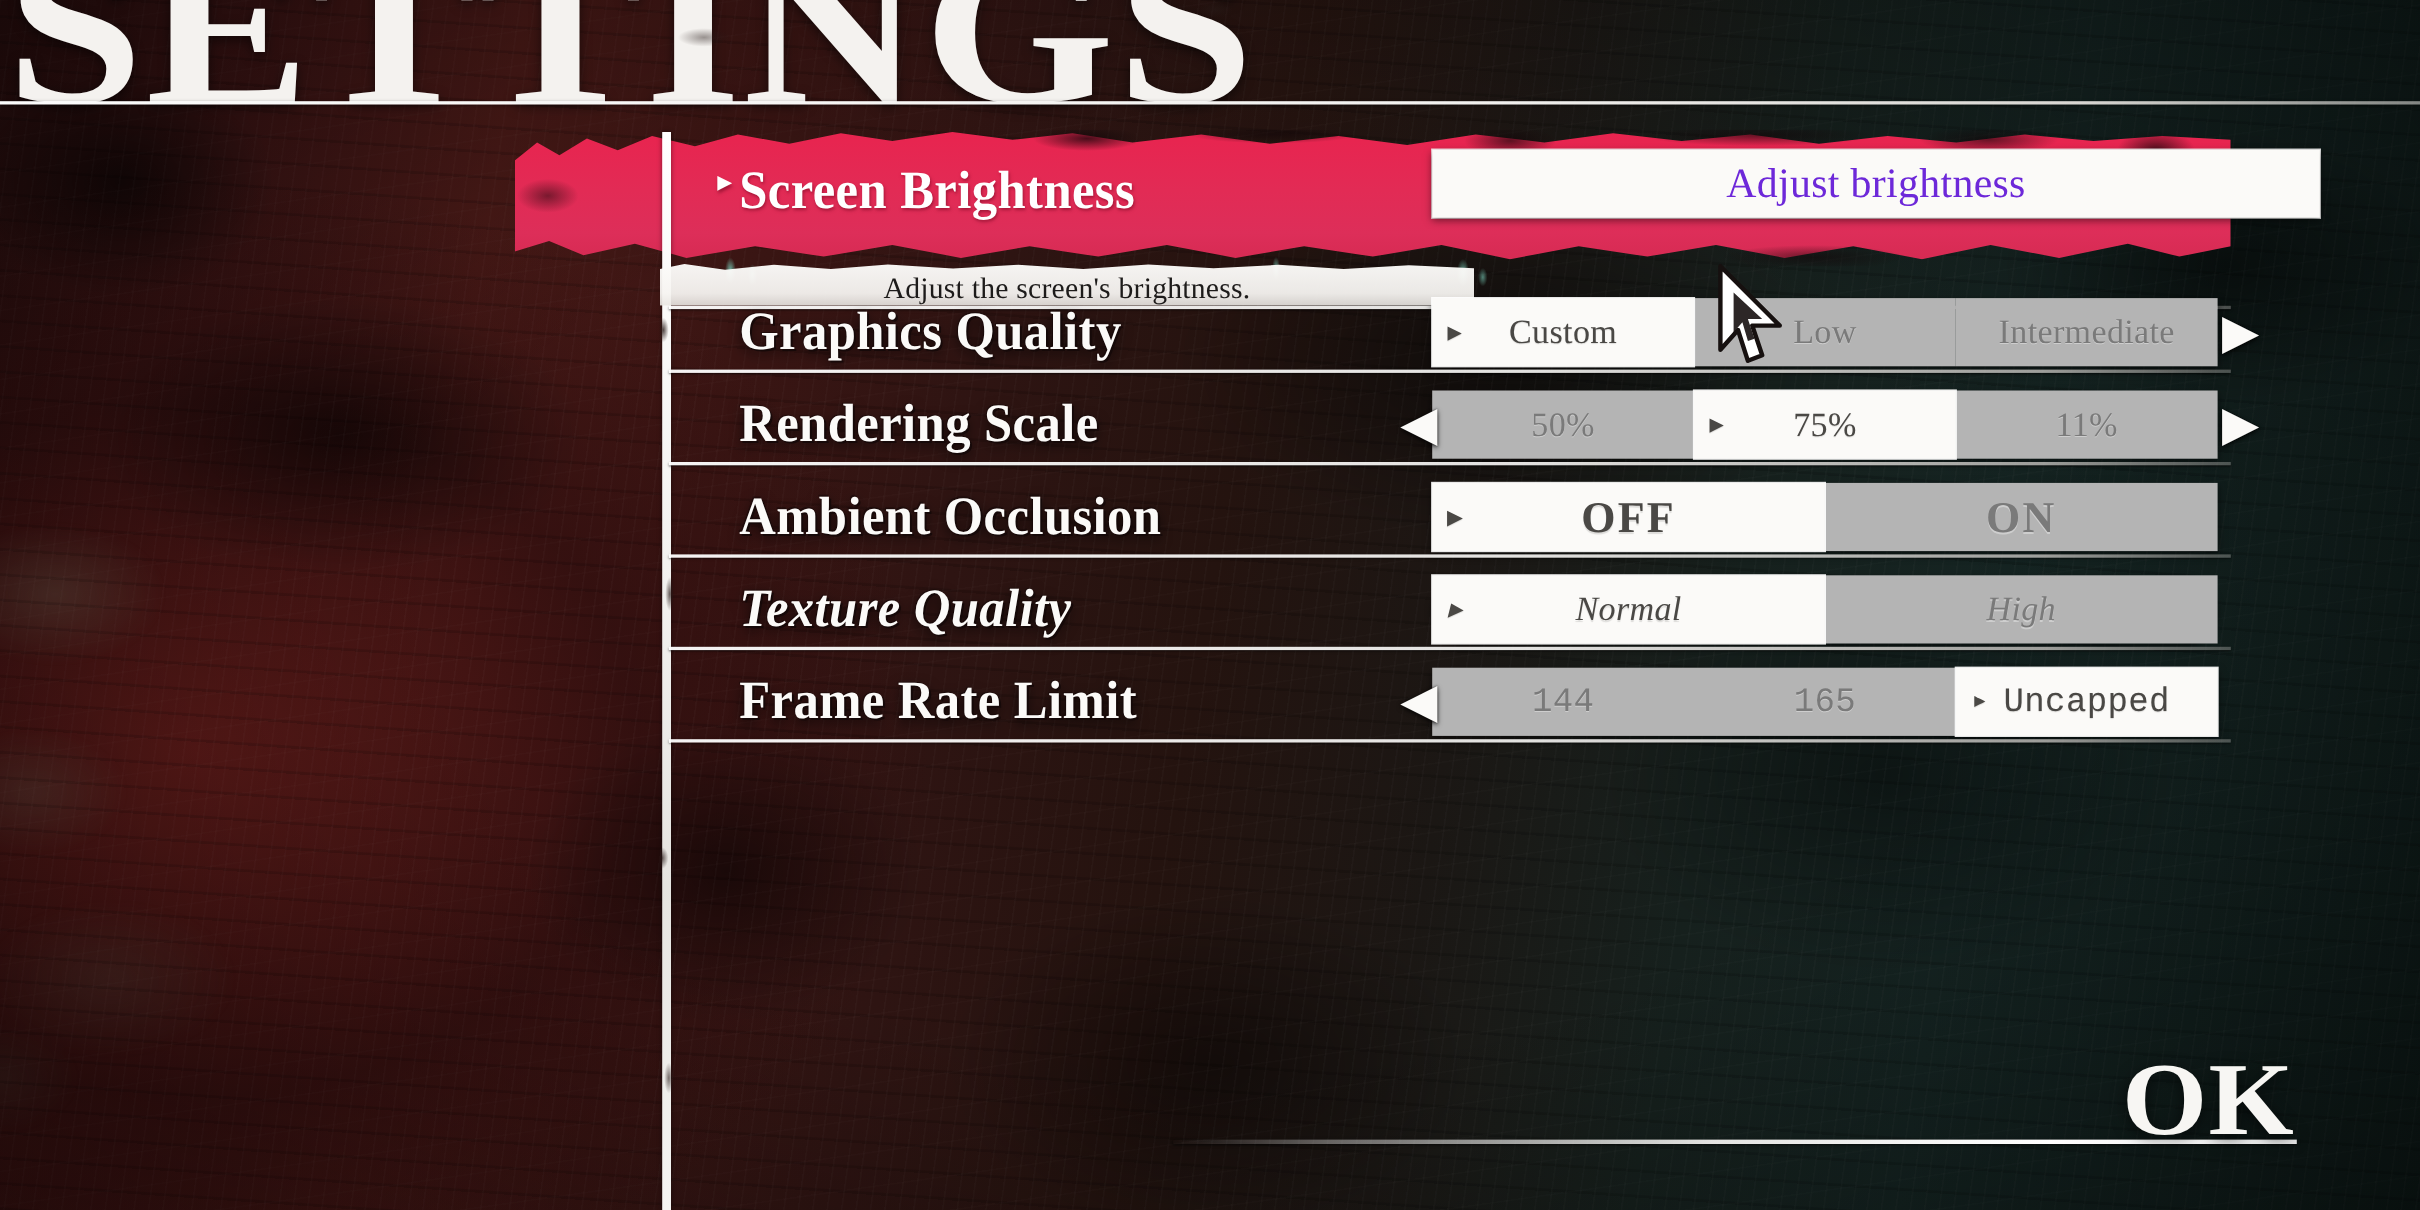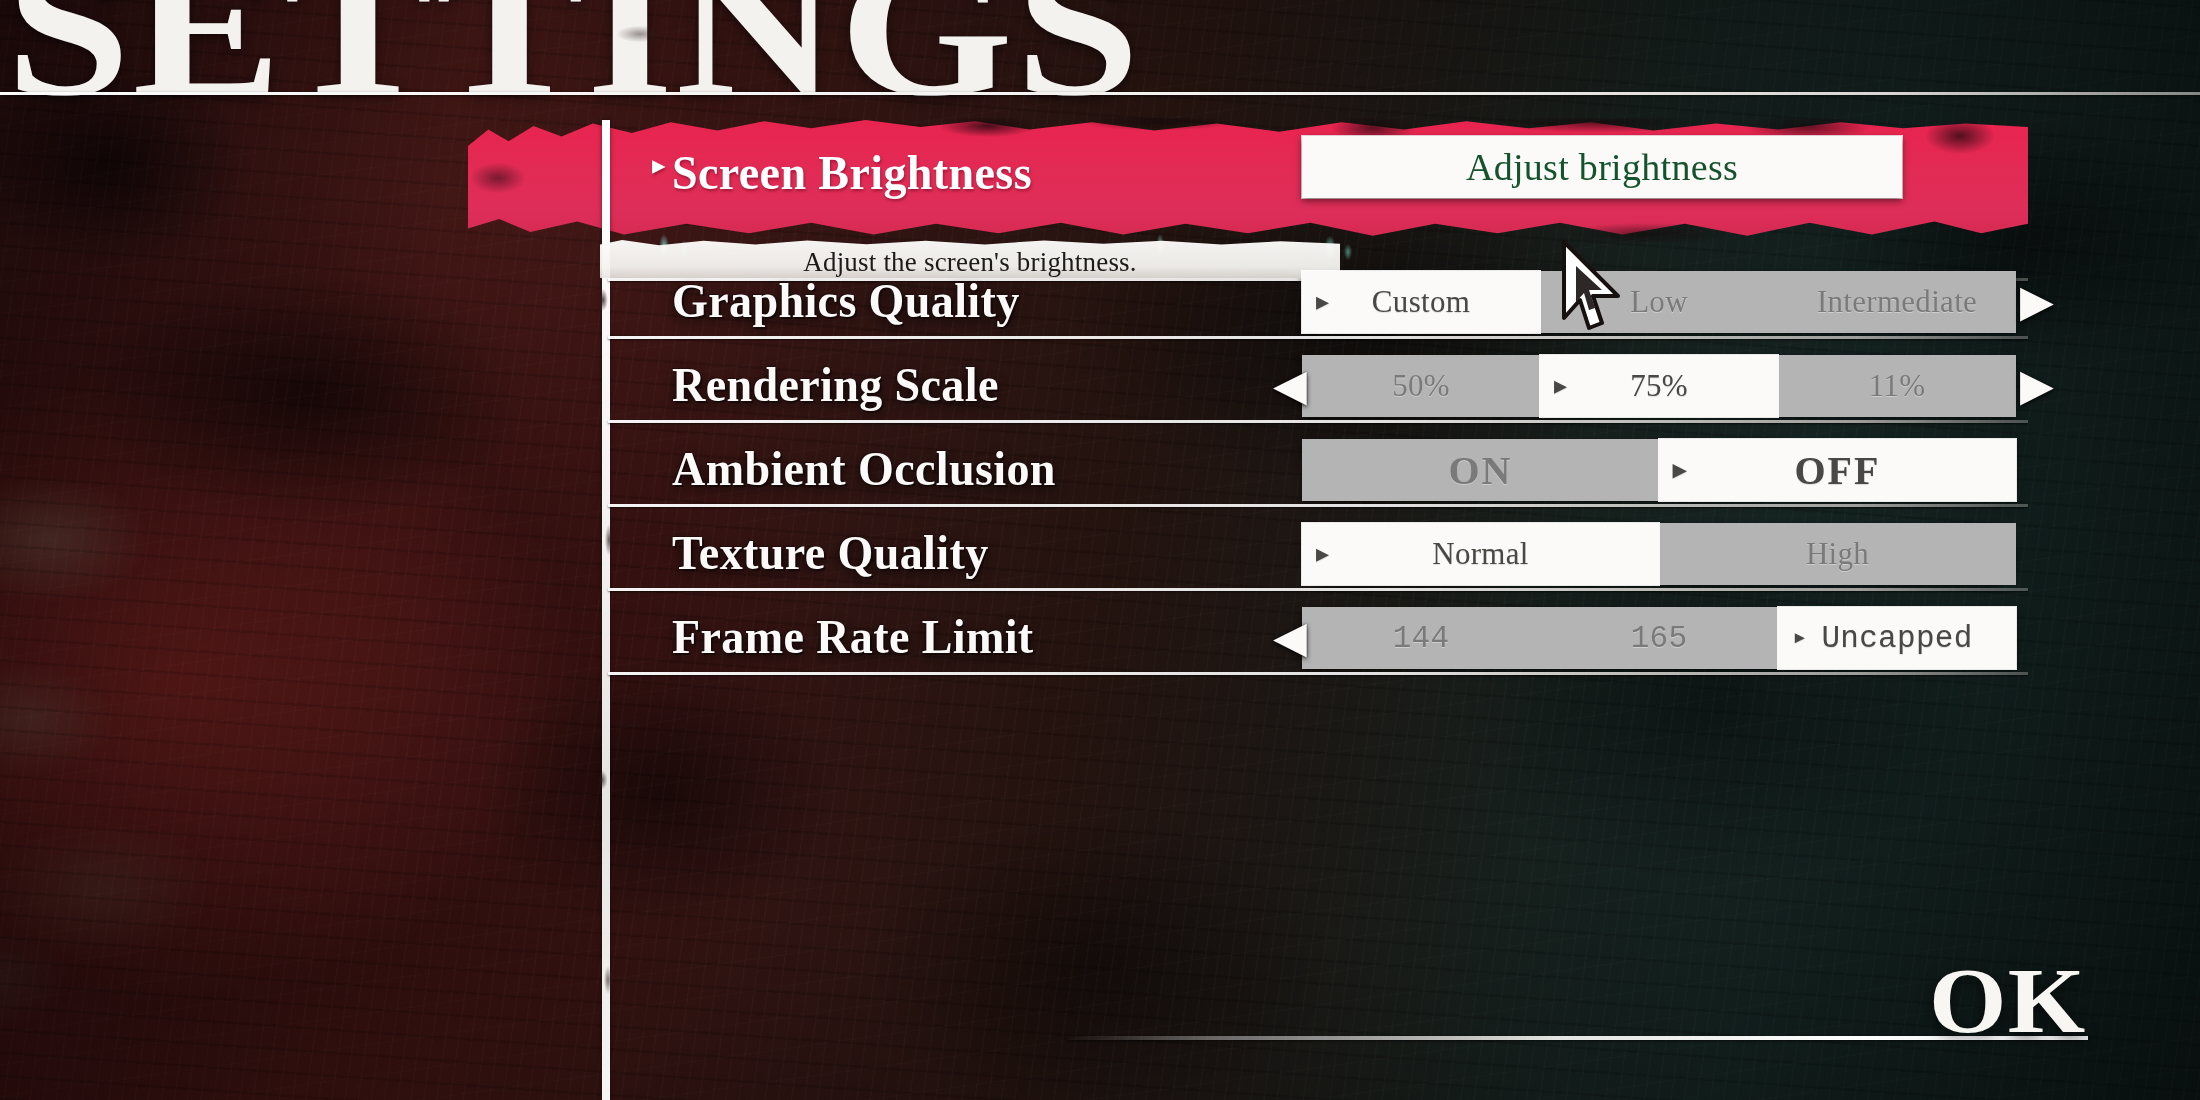--- a/index.html
+++ b/index.html
@@ -180,24 +180,24 @@
     font-size:44px; line-height:1;
     color:#fbfaf8;
     text-shadow:0 2px 5px rgba(0,0,0,.75), 0 0 2px rgba(0,0,0,.7);
   }
   .seg-arrow.left  { left:1273px; }
   .seg-arrow.right { left:2020px; }
 
   
   .valbtn {
     position:absolute; top:0; left:1302px;
-    width:600px; height:62px;
+    width:807px; height:62px;
     display:flex; align-items:center; justify-content:center;
     background:#fbfaf8;
-    color:#14532d;
+    color:#6d28d9;
     font-size:38px;
     letter-spacing:.3px;
     box-shadow:0 3px 7px rgba(0,0,0,.5), 0 0 0 1px rgba(255,255,255,.85);
   }
 
   
   #sel-paint {
     position:absolute; left:468px; top:120px; width:1560px; height:118px;
     background:linear-gradient(180deg,#e8244f 0%, #e22b55 45%, #dd2e59 78%, #d62a52 100%);
     clip-path:polygon(
@@ -318,26 +318,26 @@
           <div class="seg-opt sel">75%</div>
           <div class="seg-opt">11%</div>
         </div>
         <div class="seg-arrow left" style="top: 13px;">◀</div>
         <div class="seg-arrow right" style="top: 13px;">▶</div>
         <div class="row-rule" style="top: 78px;"></div>
       </div>
       <div class="row" style="top: 426px; padding-left: 20px;">
         <div class="row-label" style="top: 14px;">Ambient Occlusion</div>
         <div class="seg" style="top: 13px;">
+          <div class="seg-opt sel caps">OFF</div>
           <div class="seg-opt caps">ON</div>
-          <div class="seg-opt sel caps">OFF</div>
-        </div>
-        <div class="row-rule" style="top: 78px;"></div>
-      </div>
-      <div class="row" style="top: 510px;">
+        </div>
+        <div class="row-rule" style="top: 78px;"></div>
+      </div>
+      <div class="row" style="top: 510px; font-style: italic;">
         <div class="row-label" style="top: 14px;">Texture Quality</div>
         <div class="seg" style="top: 13px; border-radius: 31px;">
           <div class="seg-opt sel">Normal</div>
           <div class="seg-opt">High</div>
         </div>
         <div class="row-rule" style="top: 78px;"></div>
       </div>
       <div class="row" style="top: 594px;">
         <div class="row-label" style="top: 14px;">Frame Rate Limit</div>
         <div class="seg" style="top: 13px; font-family: Liberation Mono, monospace;">

